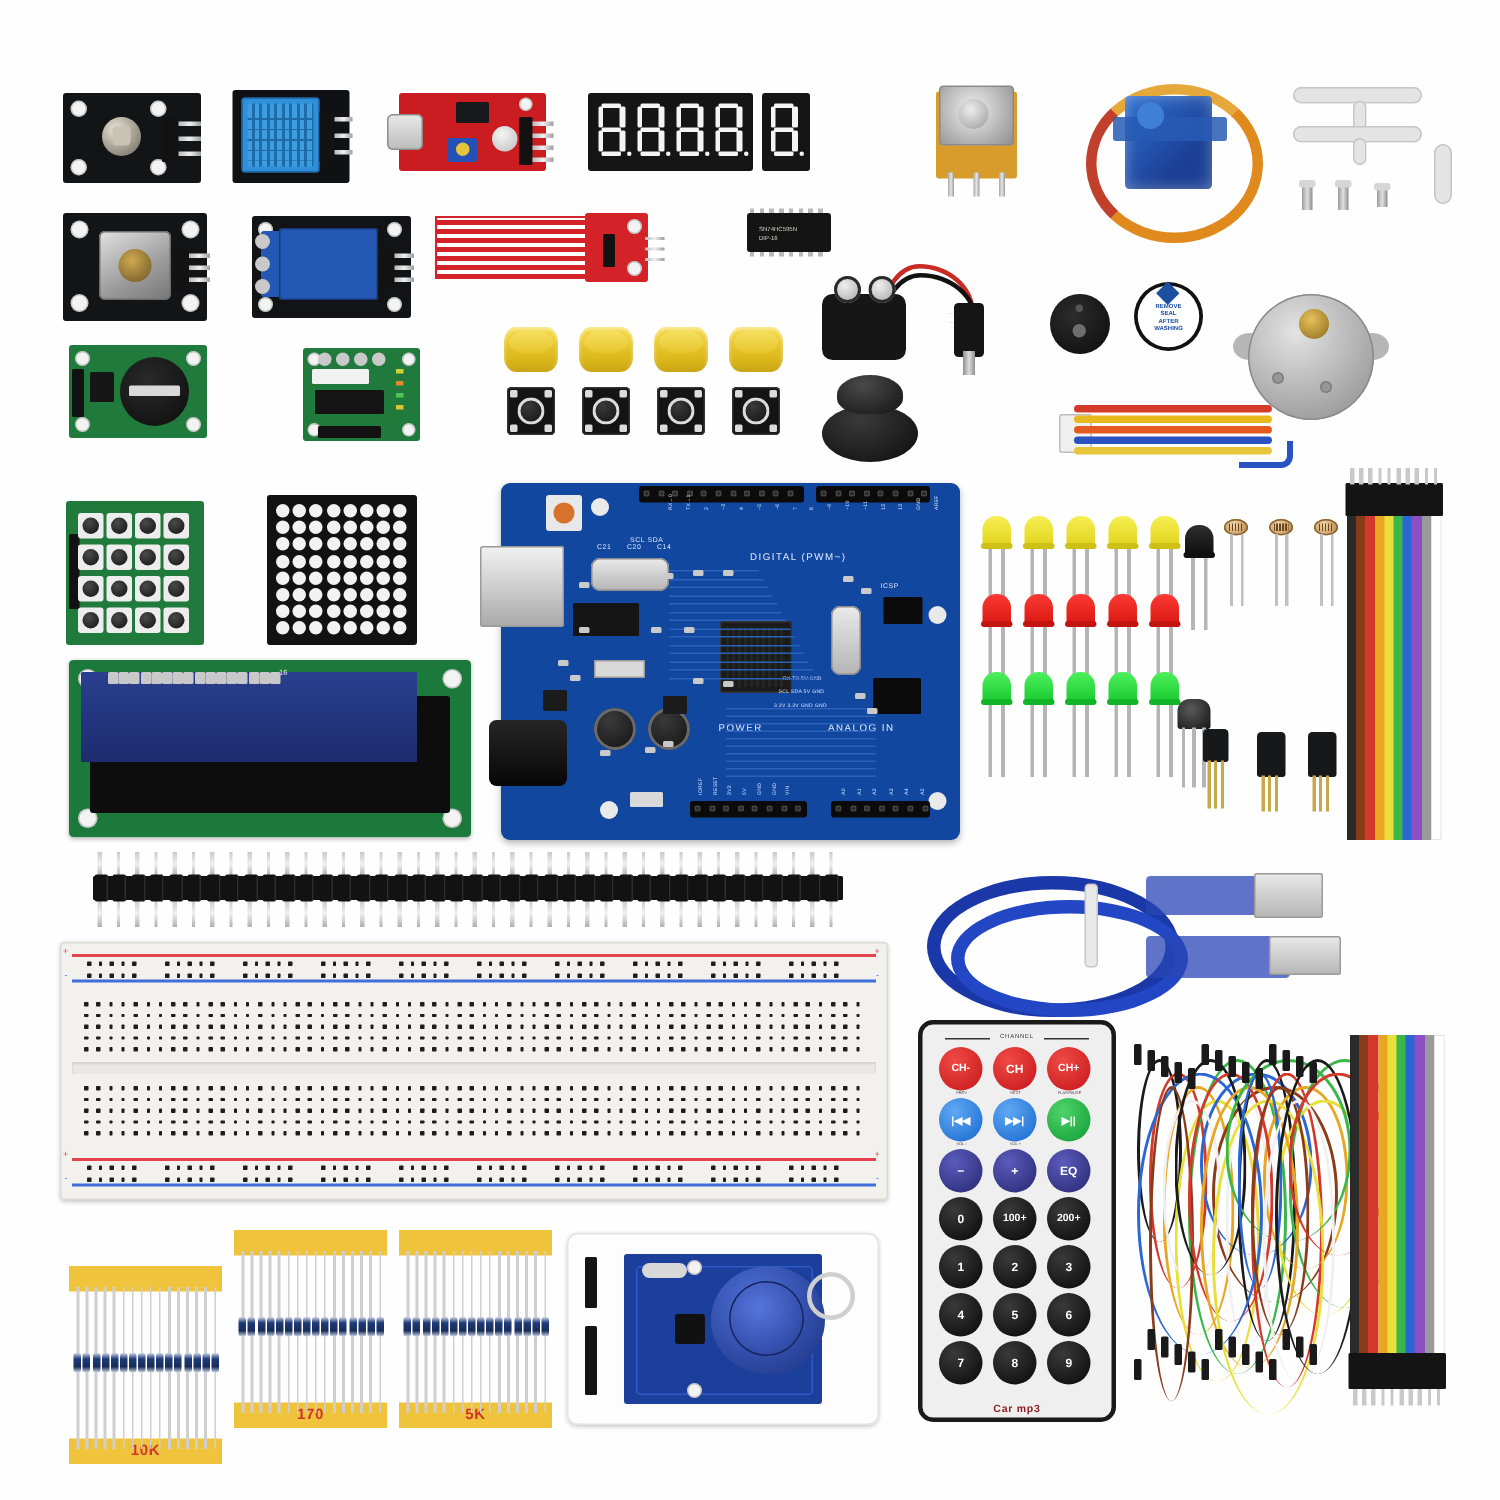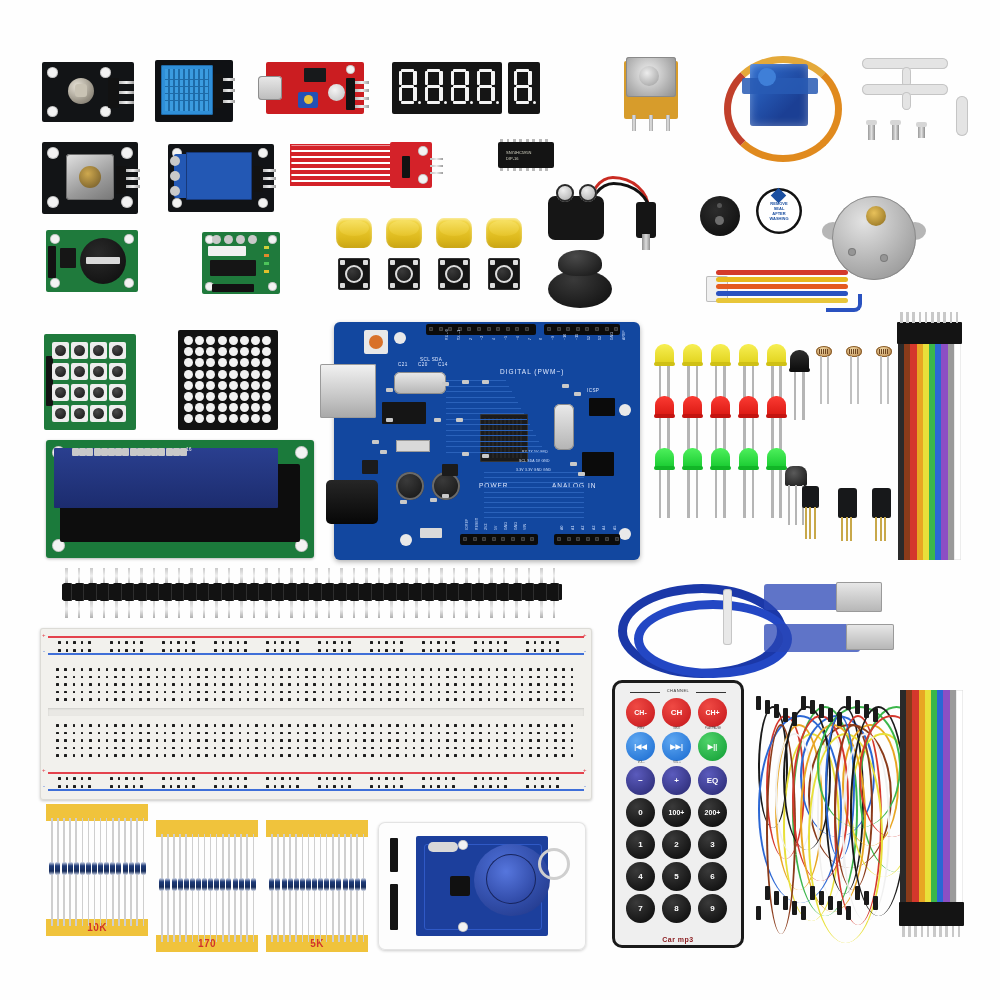--- a/index.html
+++ b/index.html
@@ -1996,21 +1996,21 @@
       <div class="bbdot" style="left: 480.8px; top: 126.4px;"></div>
       <div class="bbdot" style="left: 489.1px; top: 126.4px;"></div>
       <div class="bbdot" style="left: 497.4px; top: 126.4px;"></div>
       <div class="bbdot" style="left: 505.7px; top: 126.4px;"></div>
       <div class="bbdot" style="left: 514px; top: 126.4px;"></div>
       <div class="bbdot" style="left: 522.3px; top: 126.4px;"></div>
       <div class="bbdot" style="left: 530.6px; top: 126.4px;"></div>
       <div class="chan" style="top: 80px;"></div>
     </div>
 
-  <div class="respack" style="left:46px;top:804px">
+  <div class="respack" style="left:46px;top:844px">
     <div class="tape"></div>
     <div class="tape bot">
         <span>10K</span>
       </div>
   <div class="rleg" style="left: 5px;"></div>
       <div class="rbody" style="left: 3.3px;"></div>
       <div class="rleg" style="left: 11.1px;"></div>
       <div class="rbody" style="left: 9.4px;"></div>
       <div class="rleg" style="left: 17.2px;"></div>
       <div class="rbody" style="left: 15.5px;"></div>

